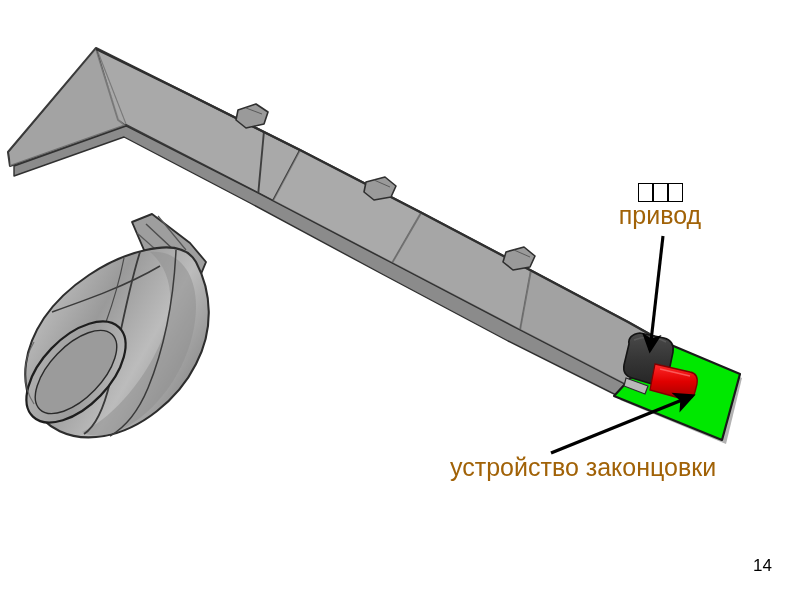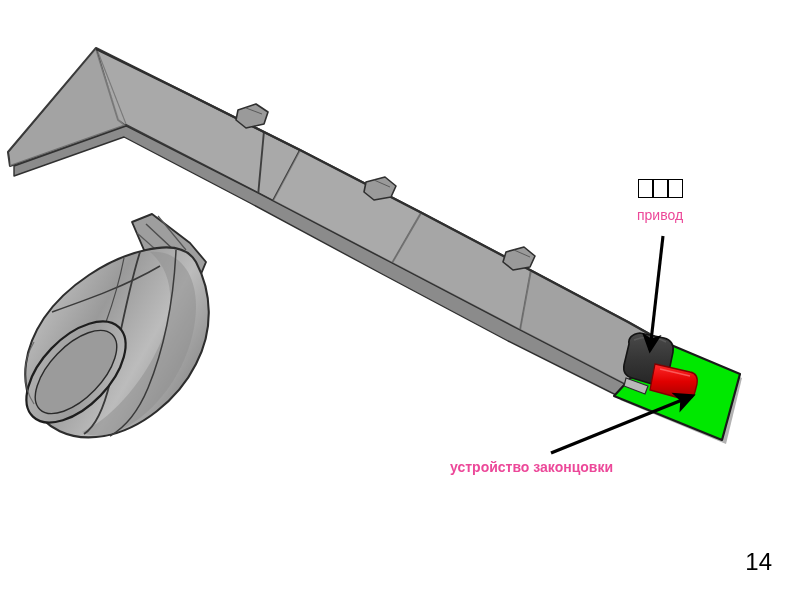--- a/index.html
+++ b/index.html
@@ -16,59 +16,58 @@
     font-family: "Liberation Sans", sans-serif;
   }
   #art {
     position: absolute;
     left: 0; top: 0;
     width: 800px;
     height: 600px;
   }
   .label {
     position: absolute;
-    color: #ec4899;
+    color: #a16207;
     font-family: "Liberation Sans", sans-serif;
-    font-size: 14px;
+    font-size: 25px;
     line-height: 25px;
     white-space: nowrap;
     letter-spacing: 0px;
   }
   #label-actuator {
     left: 600px;
     top: 178px;
     text-align: center;
     width: 120px;
   }
   #label-winglet {
     left: 450px;
     top: 455px;
     text-align: center;
-    font-weight: bold;
   }
   .tofu-run {
     display: inline-block;
     vertical-align: middle;
   }
   .tofu {
     display: inline-block;
     width: 15px;
     height: 19px;
     border: 1.6px solid #000000;
     box-sizing: border-box;
     vertical-align: -3px;
     margin-right: 0px;
     background: transparent;
   }
   #page-number {
     position: absolute;
     right: 28px;
     bottom: 24px;
     font-family: "Liberation Sans", sans-serif;
-    font-size: 24px;
+    font-size: 17px;
     color: #000000;
   }
   .lbl-line1 { display: block; }
   .lbl-line2 { display: block; }
 </style>
 </head>
 <body>
 
 <div id="slide">
 

